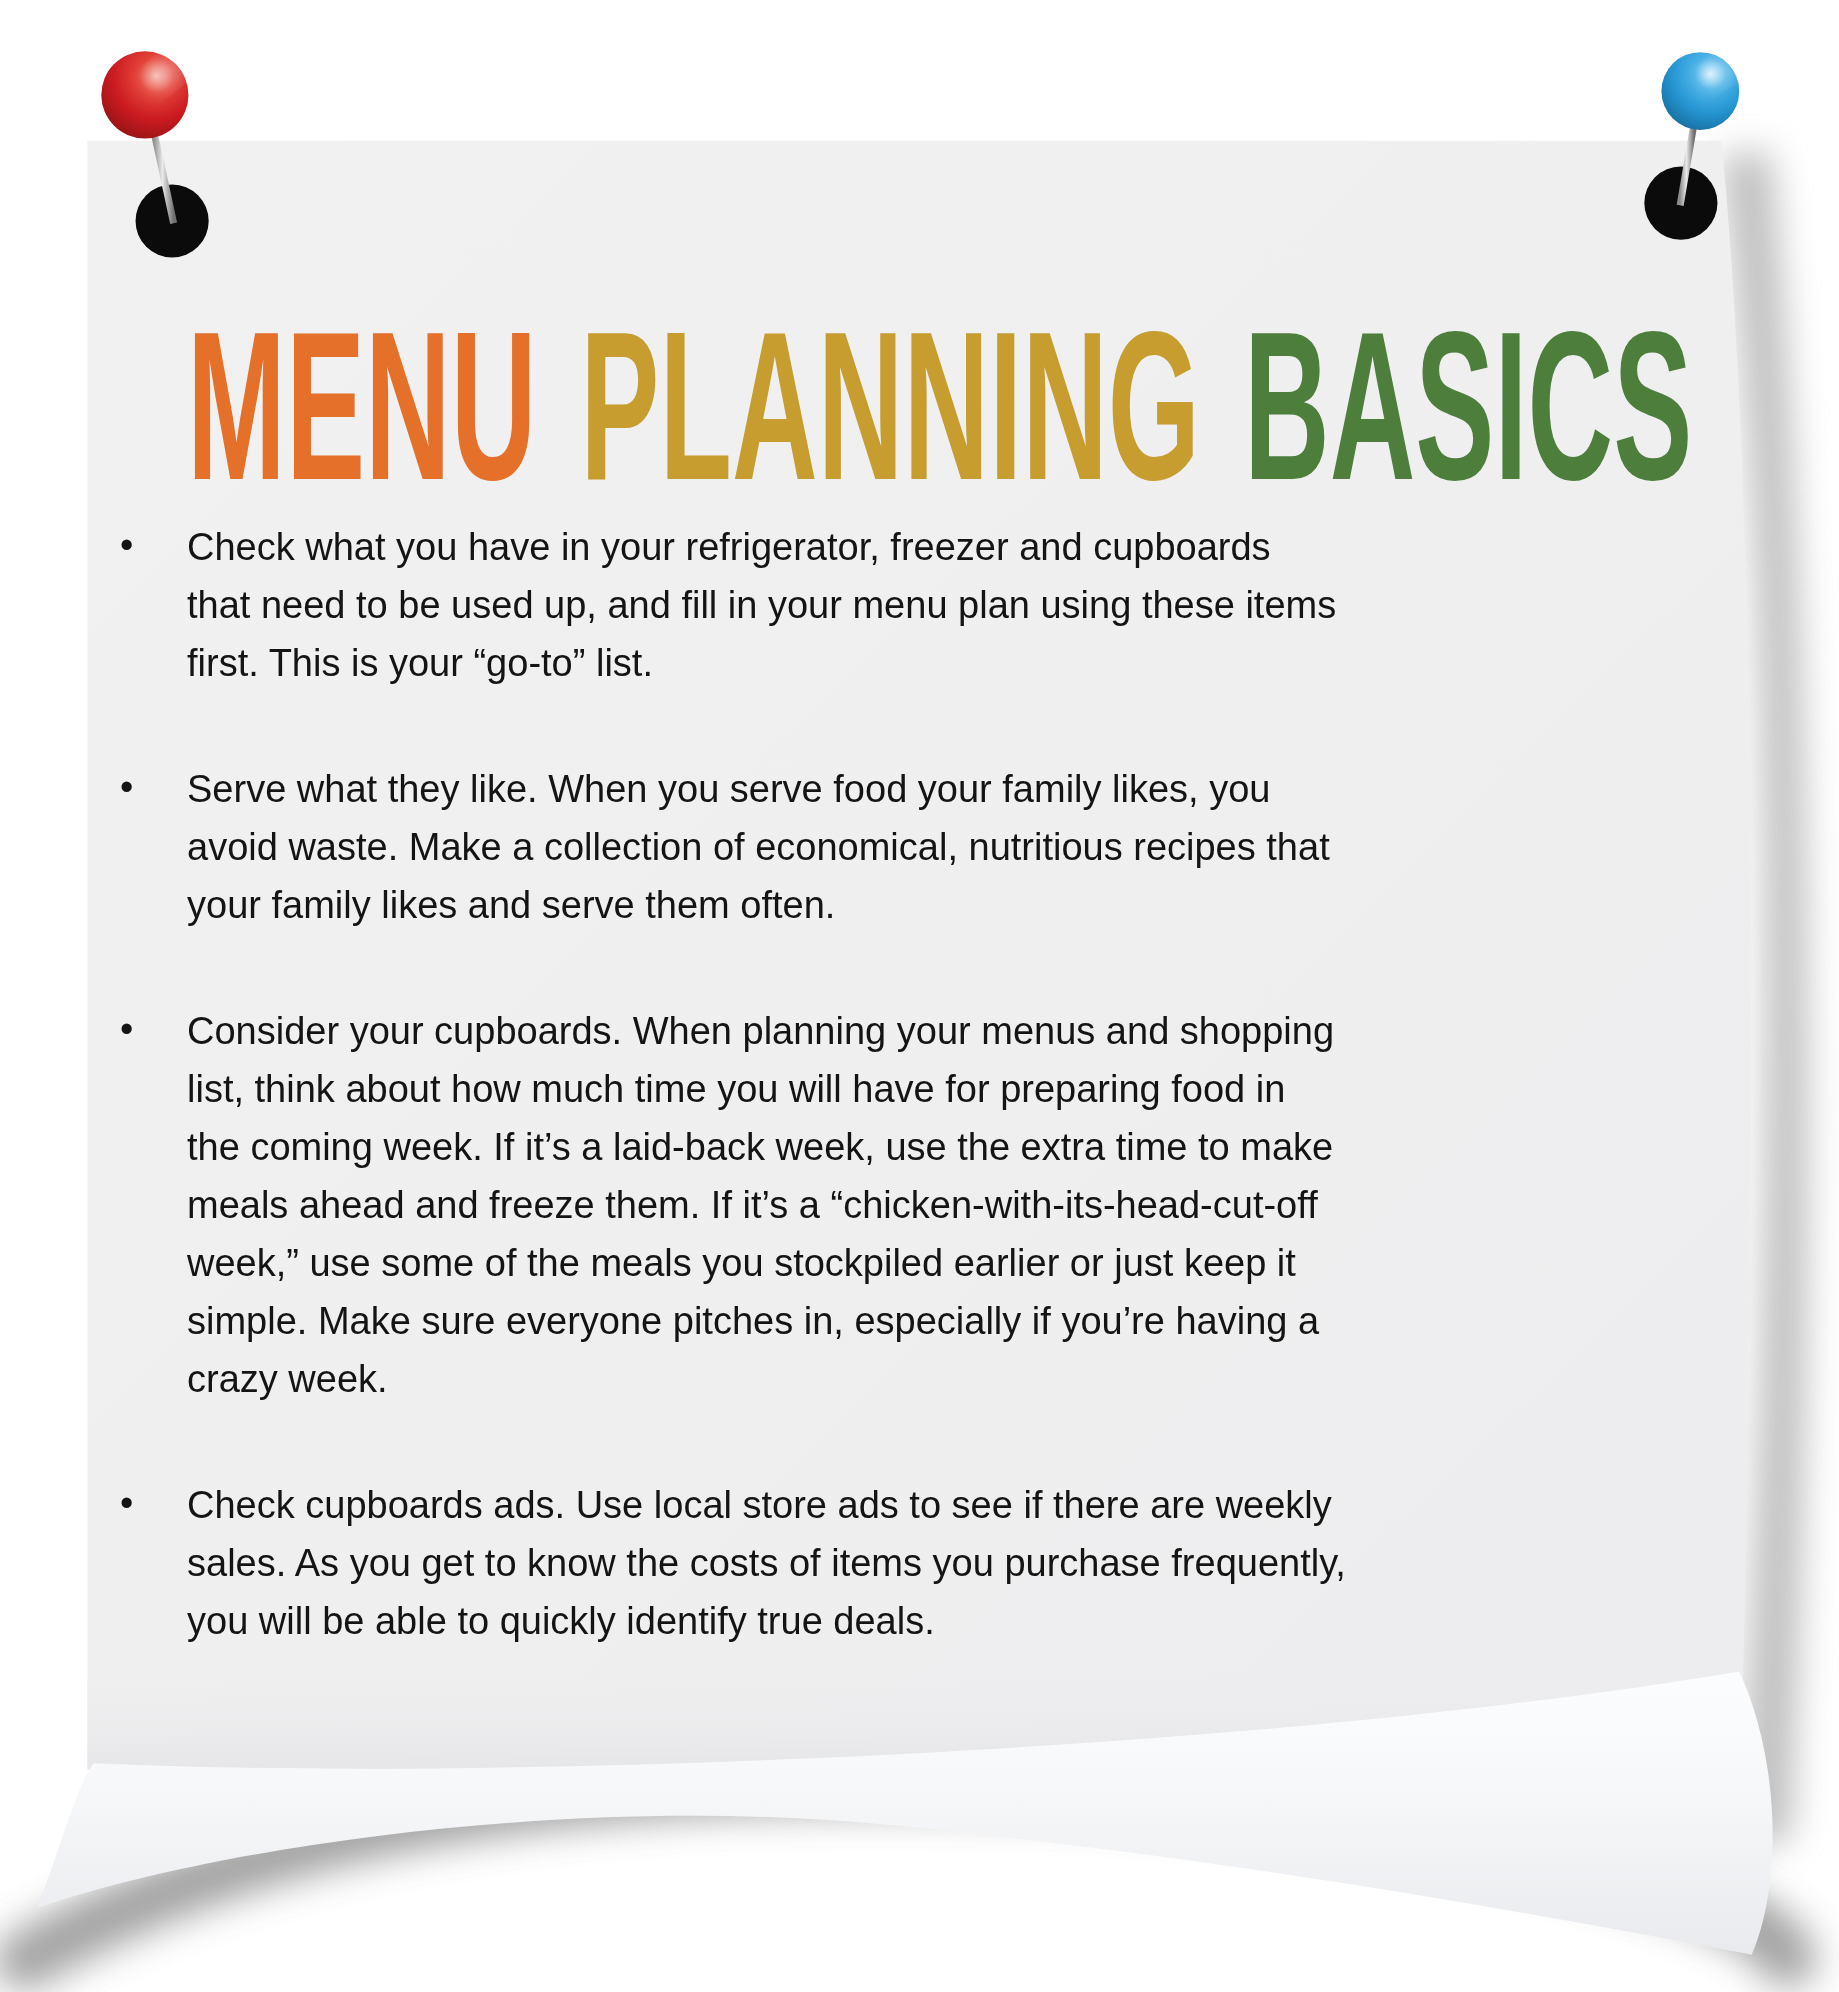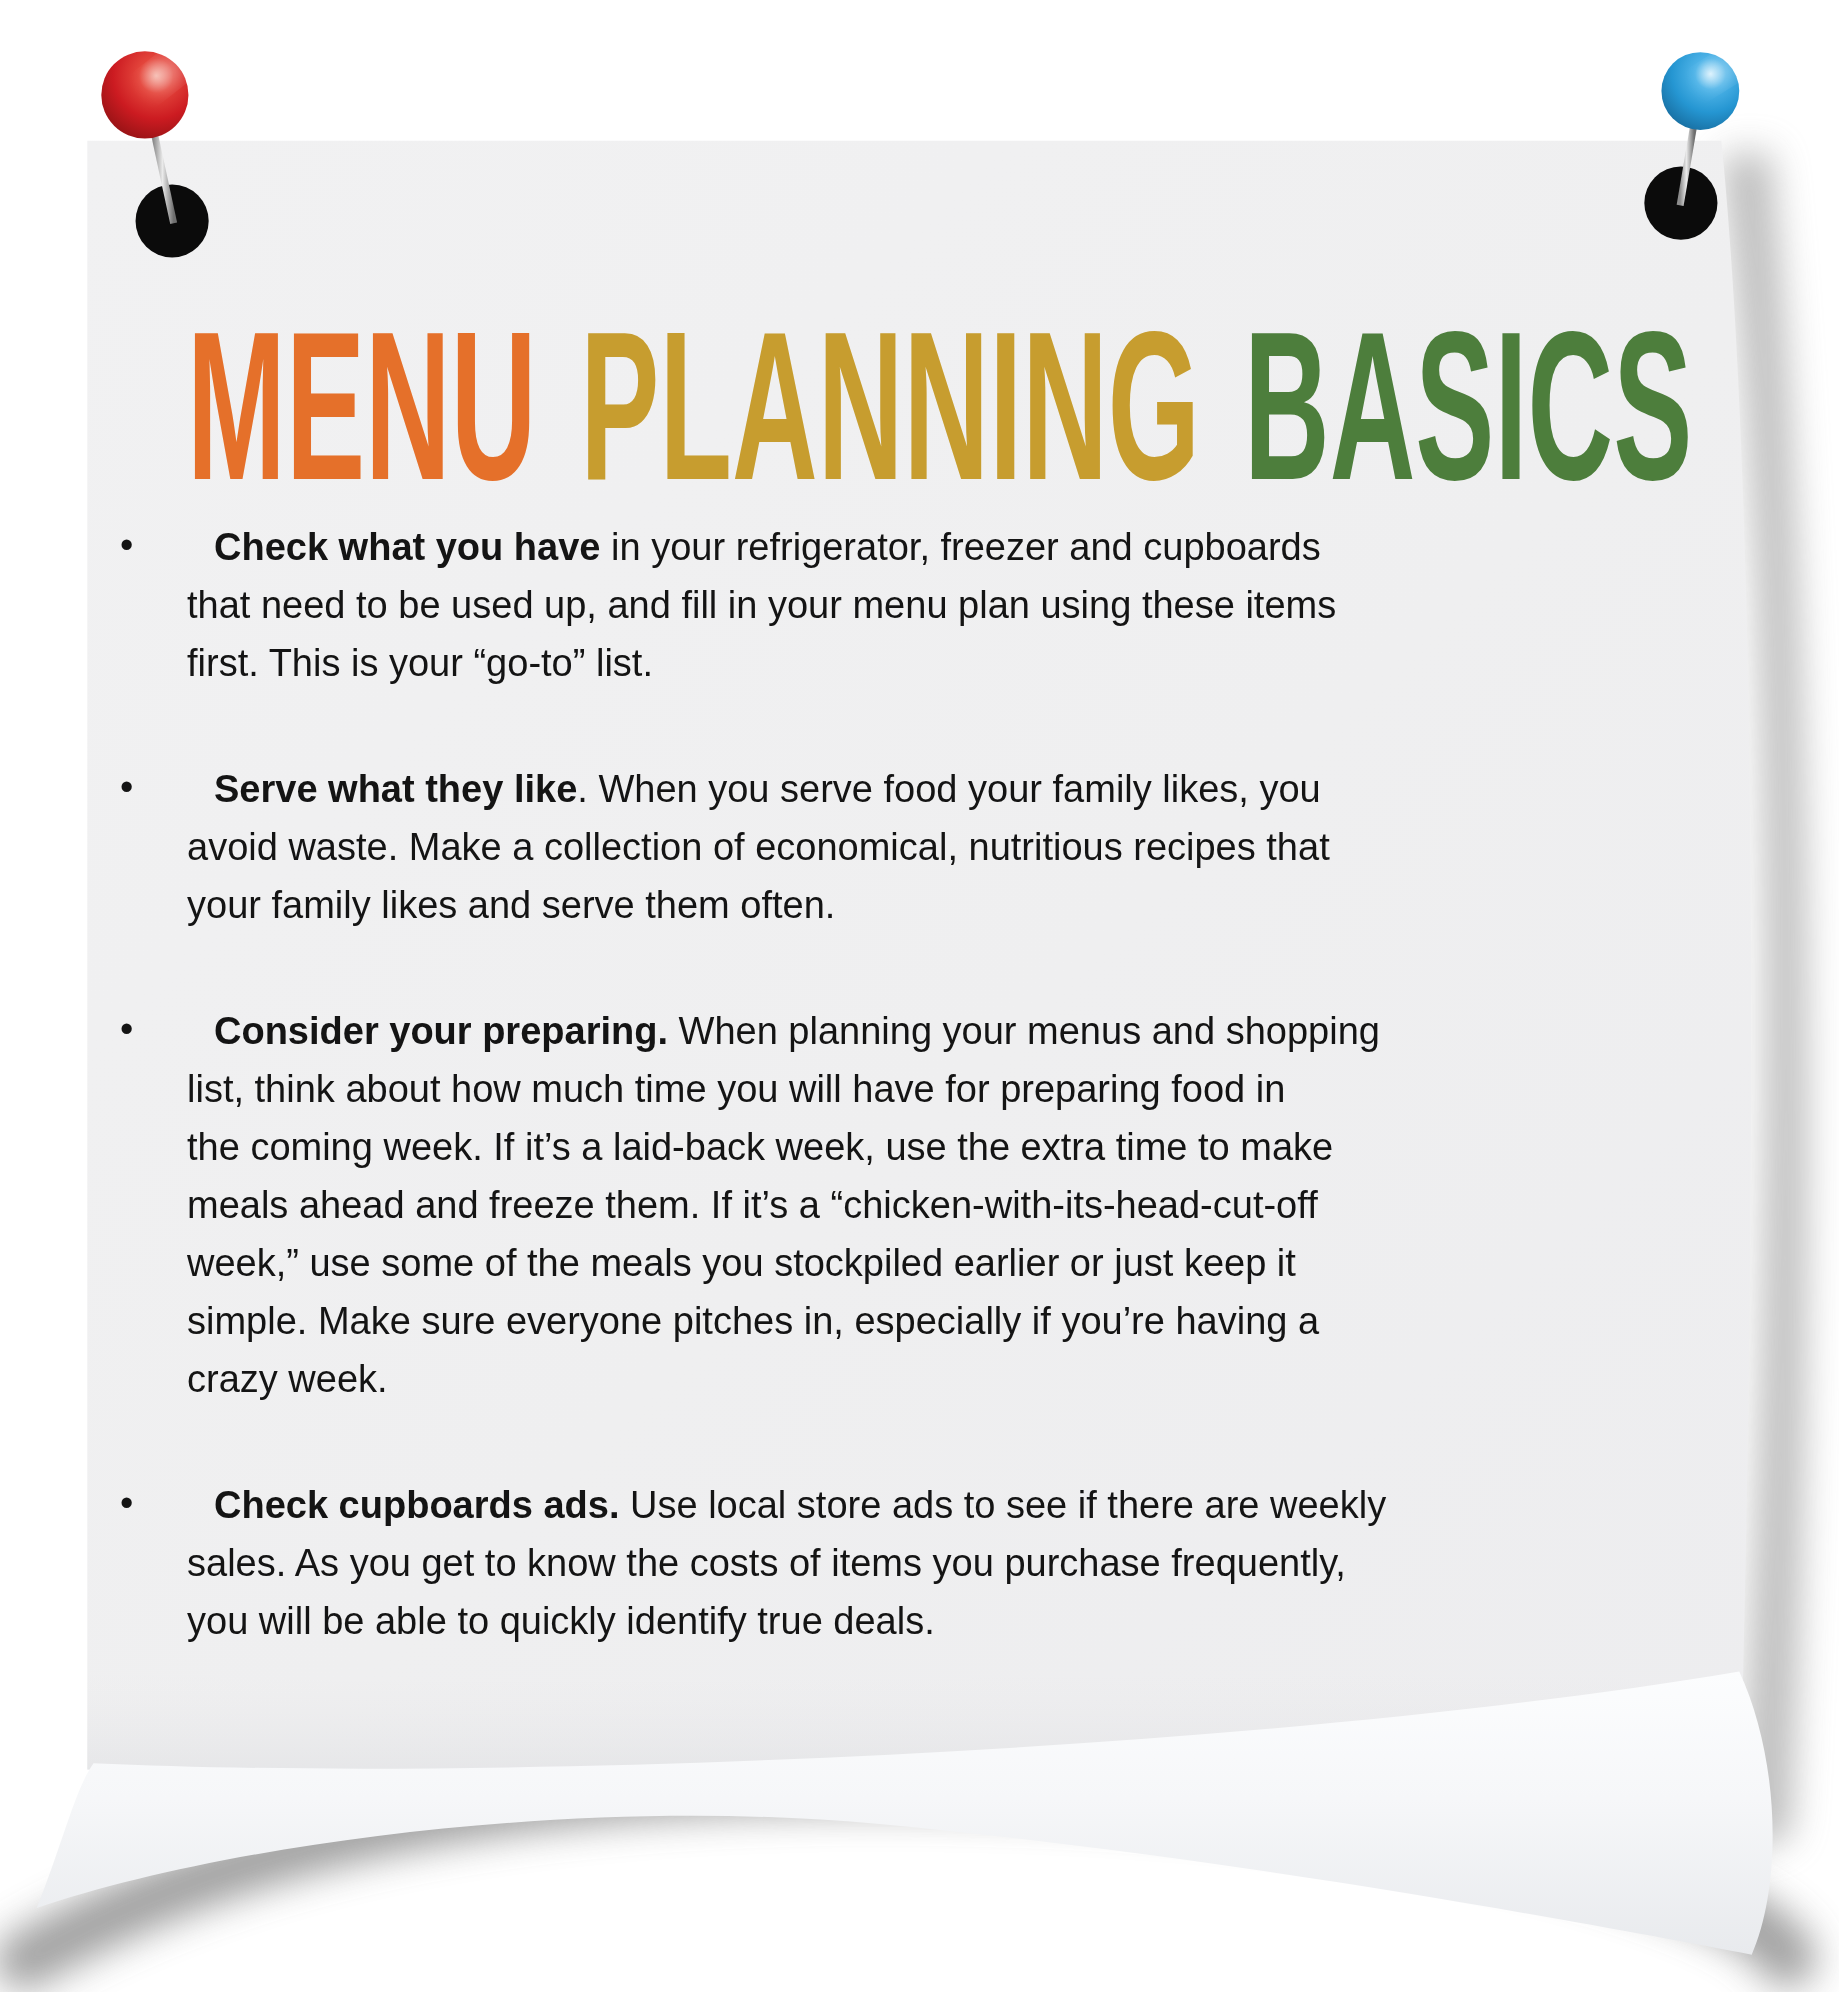--- a/index.html
+++ b/index.html
@@ -23,21 +23,21 @@
   .title .word{display:inline-block;margin-right:78px;}
   .title .word:last-child{margin-right:0;}
 
   ul.points{
     position:absolute;left:117px;top:518px;width:1611px;
     margin:0;padding:0;list-style:none;
     font-size:38px;line-height:58px;color:#141414;
   }
   ul.points li{position:relative;padding-left:70px;margin:0 0 68px 0;}
   ul.points li .dot{position:absolute;left:3.1px;top:-1.6px;}
-  ul.points li strong{font-weight:bold;margin-left:27px;}
+  ul.points li strong{font-weight:normal;}
   ul.points li .rest{white-space:pre-wrap;}
 </style>
 </head>
 <body>
 
 <svg class="bg" viewBox="0 0 2363 2560" aria-hidden="true">
   <defs>
     <linearGradient id="paperG" x1="0" y1="0" x2="1" y2="1">
       <stop offset="0" stop-color="#f1f1f2"></stop>
       <stop offset="0.55" stop-color="#efeff0"></stop>
@@ -115,21 +115,21 @@
 
 <h1 class="title"><span class="word" style="color: rgb(229, 112, 42);">MENU</span><span class="word" style="color: rgb(199, 157, 47);">PLANNING</span><span class="word" style="color: rgb(77, 126, 60);">BASICS</span></h1>
 
 <ul class="points">
   <li><span class="dot">•</span><strong>Check what you have</strong><span class="rest"> in your refrigerator, freezer and cupboards
 that need to be used up, and fill in your menu plan using these items
 first. This is your “go-to” list.</span></li>
   <li><span class="dot">•</span><strong>Serve what they like</strong><span class="rest">. When you serve food your family likes, you
 avoid waste. Make a collection of economical, nutritious recipes that
 your family likes and serve them often.</span></li>
-  <li><span class="dot">•</span><strong>Consider your preparing.</strong><span class="rest"> When planning your menus and shopping
+  <li><span class="dot">•</span><strong>Consider your cupboards.</strong><span class="rest"> When planning your menus and shopping
 list, think about how much time you will have for preparing food in
 the coming week. If it’s a laid-back week, use the extra time to make
 meals ahead and freeze them. If it’s a “chicken-with-its-head-cut-off
 week,” use some of the meals you stockpiled earlier or just keep it
 simple. Make sure everyone pitches in, especially if you’re having a
 crazy week.</span></li>
   <li><span class="dot">•</span><strong>Check cupboards ads.</strong><span class="rest"> Use local store ads to see if there are weekly
 sales. As you get to know the costs of items you purchase frequently,
 you will be able to quickly identify true deals.</span></li>
 </ul>

